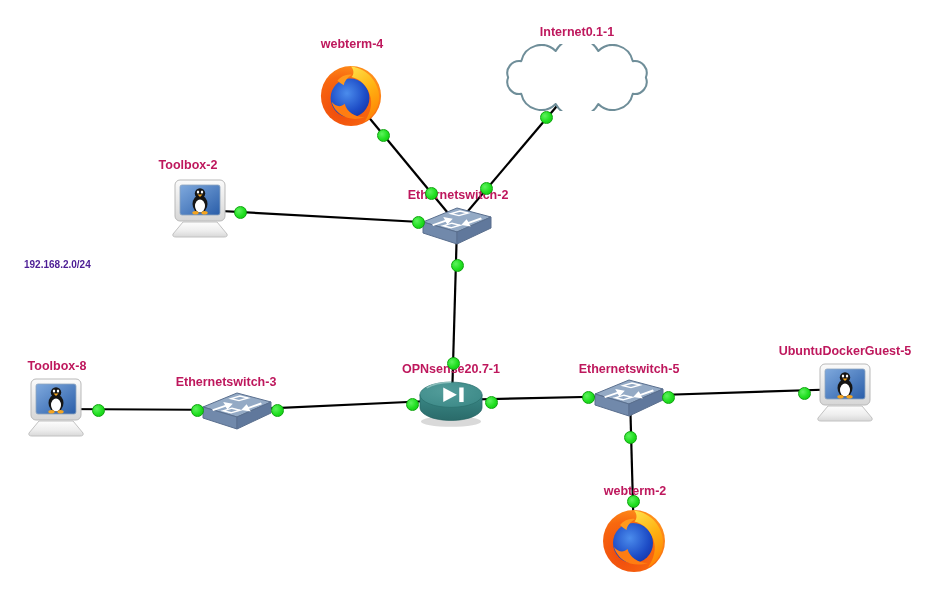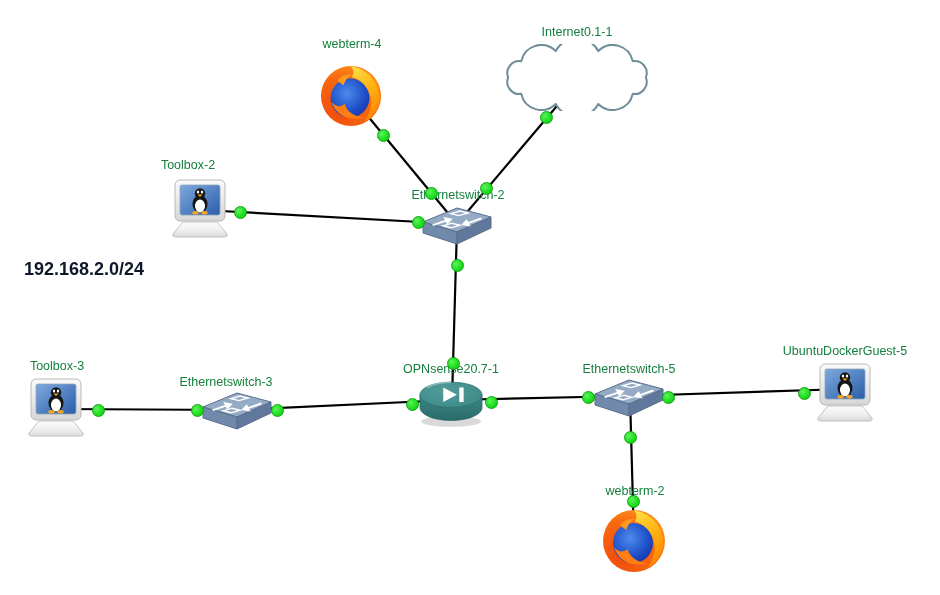--- a/index.html
+++ b/index.html
@@ -4,24 +4,24 @@
 <style>
   html,body{margin:0;padding:0;background:#fff;}
   .canvas{
     position:relative;width:940px;height:595px;background:#ffffff;overflow:hidden;
     font-family:"Liberation Sans","DejaVu Sans",sans-serif;
   }
   .links-layer{position:absolute;left:0;top:0;z-index:10;}
   .node-icon{position:absolute;z-index:20;}
   .node-label{
     position:absolute;z-index:40;transform:translateX(-50%);
-    font-size:12.5px;font-weight:normal;color:#15803d;white-space:nowrap;line-height:1.1;
+    font-size:12.5px;font-weight:bold;color:#be185d;white-space:nowrap;line-height:1.1;
   }
   .annotation{
-    position:absolute;z-index:40;font-size:18px;font-weight:bold;color:#0f172a;white-space:nowrap;
+    position:absolute;z-index:40;font-size:10px;font-weight:bold;color:#4c1d95;white-space:nowrap;
   }
   .dot{
     position:absolute;z-index:50;width:13px;height:13px;border-radius:50%;box-sizing:border-box;
     background:radial-gradient(circle at 35% 35%, #5ef25e 0%, #20df20 55%, #12c112 100%);
     border:1px solid #0da50d;
   }
   .defs-svg{position:absolute;width:0;height:0;overflow:hidden;}
 </style>
 </head>
 <body>
@@ -166,21 +166,21 @@
       <use href="#sym-pc"></use>
     </svg>
   <svg class="node-icon" style="left:600px;top:507px" width="68" height="68">
       <use href="#sym-firefox"></use>
     </svg>
 
   <div class="node-label" style="left:352px;top:38px">webterm-4</div>
   <div class="node-label" style="left:577px;top:26px">Internet0.1-1</div>
   <div class="node-label" style="left:188px;top:159px">Toolbox-2</div>
   <div class="node-label" style="left:458px;top:189px">Ethernetswitch-2</div>
-  <div class="node-label" style="left:57px;top:360px">Toolbox-3</div>
+  <div class="node-label" style="left:57px;top:360px">Toolbox-8</div>
   <div class="node-label" style="left:226px;top:376px">Ethernetswitch-3</div>
   <div class="node-label" style="left:451px;top:363px">OPNsense20.7-1</div>
   <div class="node-label" style="left:629px;top:363px">Ethernetswitch-5</div>
   <div class="node-label" style="left:845px;top:345px">UbuntuDockerGuest-5</div>
   <div class="node-label" style="left:635px;top:485px">webterm-2</div>
 
   <div class="annotation" style="left:24px;top:259px">192.168.2.0/24</div>
 
   <div class="dot" style="left:376.5px;top:128.5px"></div>
   <div class="dot" style="left:424.5px;top:186.5px"></div>

